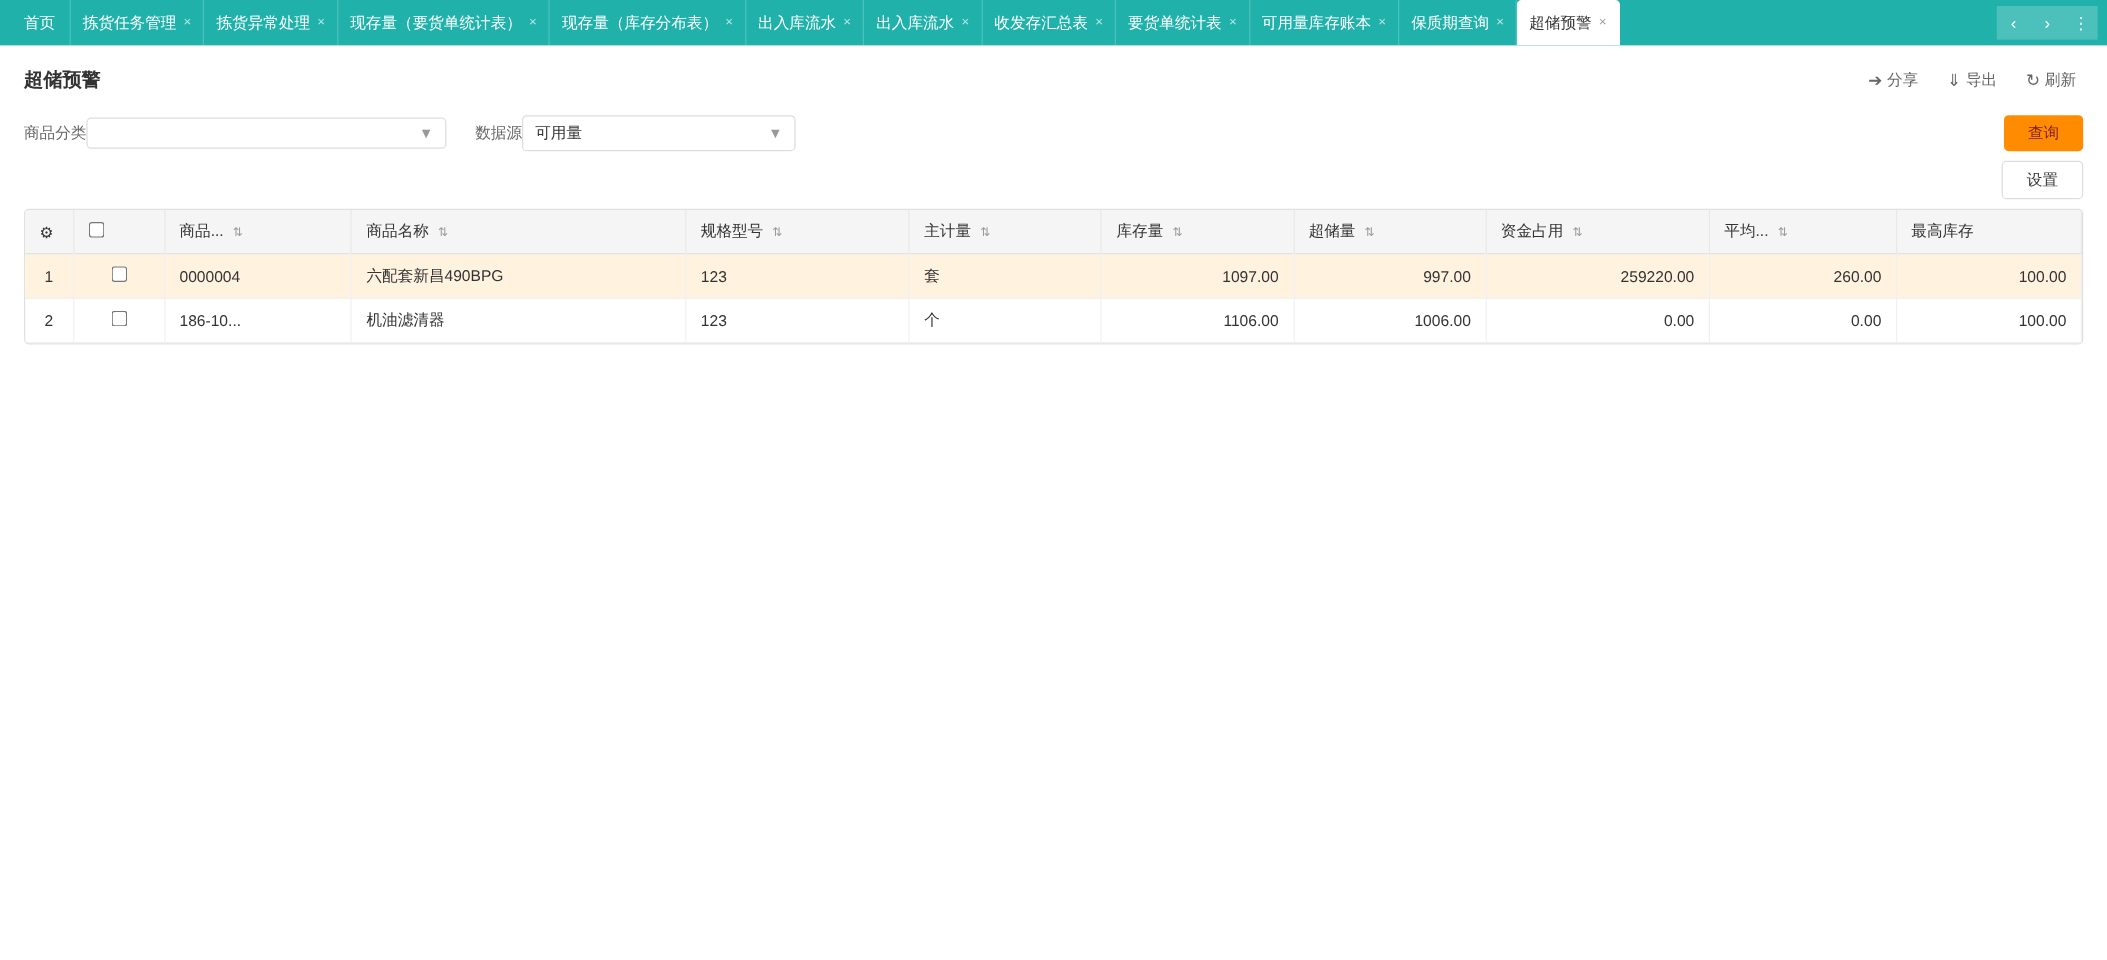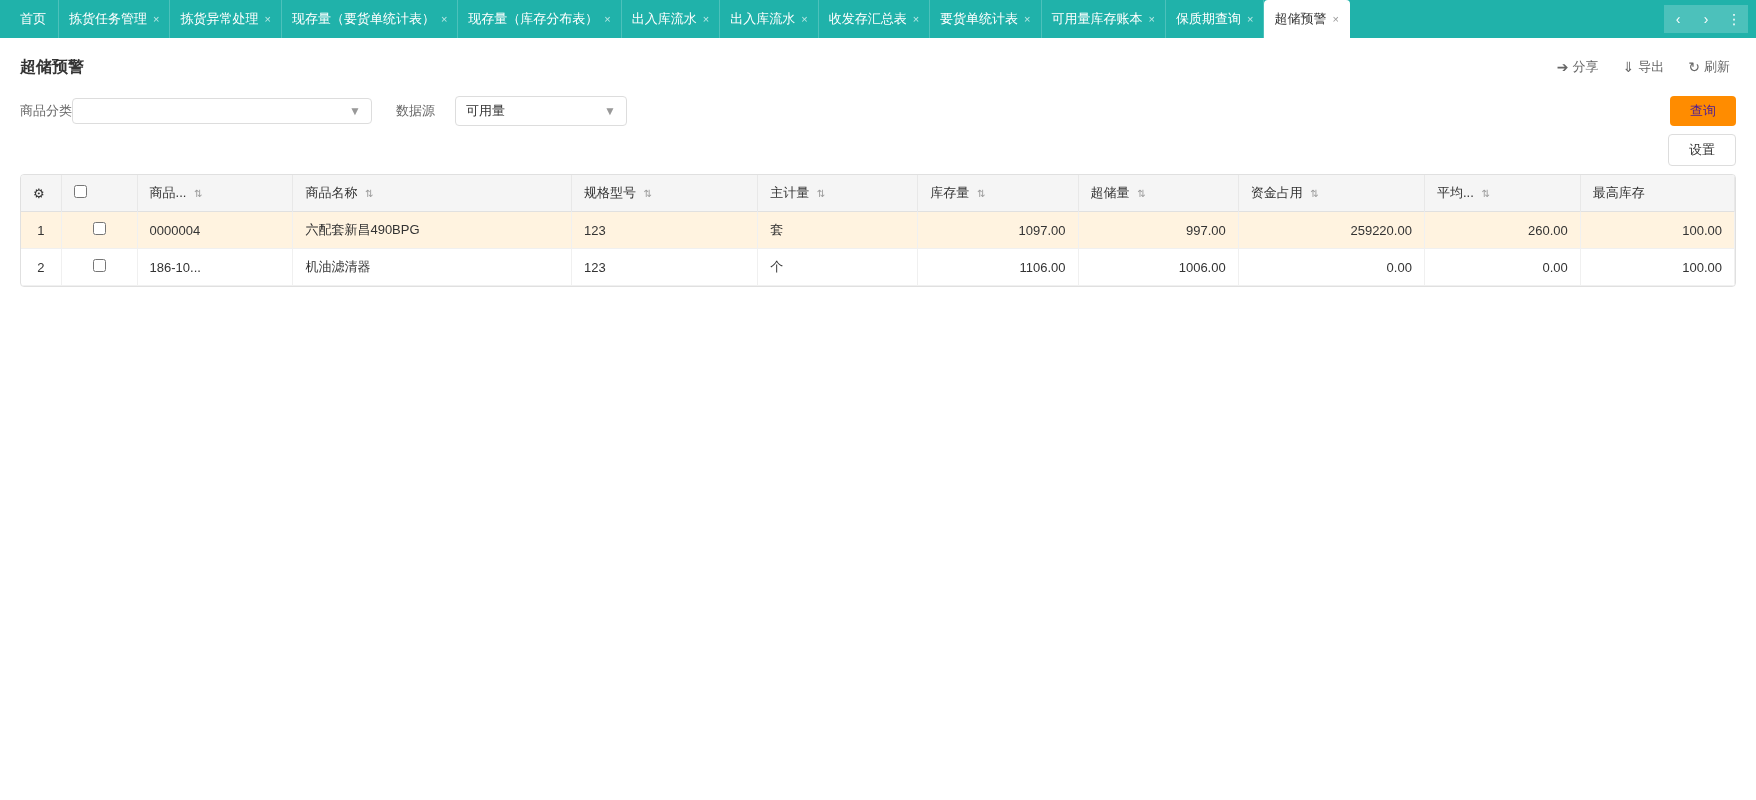--- a/index.html
+++ b/index.html
@@ -110,29 +110,28 @@
       border-radius: 4px;
       padding: 5px 10px;
       background: #fff;
       cursor: pointer;
       width: 300px;
       justify-content: space-between;
       font-size: 13px;
       color: #333;
     }
     .filter-select-small {
-      width: 172px;
-      margin-left: 20px;
+      width: 228px;
     }
     .filter-select .arrow-down { color: #999; font-size: 12px; }
 
     
     .btn-query {
       background: #ff8c00;
-      color: #4c1d95;
+      color: #7f1d1d;
       border: none;
       border-radius: 4px;
       padding: 6px 20px;
       font-size: 13px;
       cursor: pointer;
     }
     .btn-settings {
       background: #fff;
       color: #333;
       border: 1px solid #ddd;

